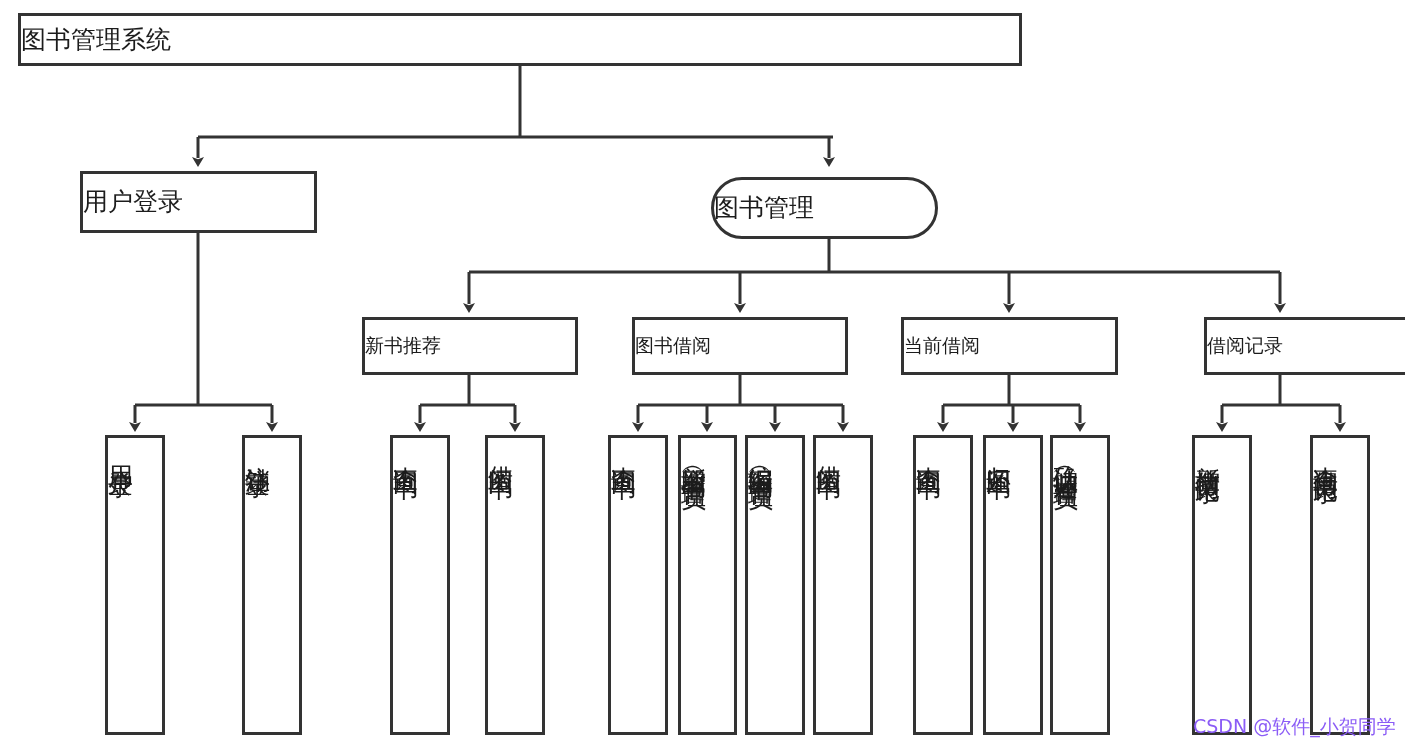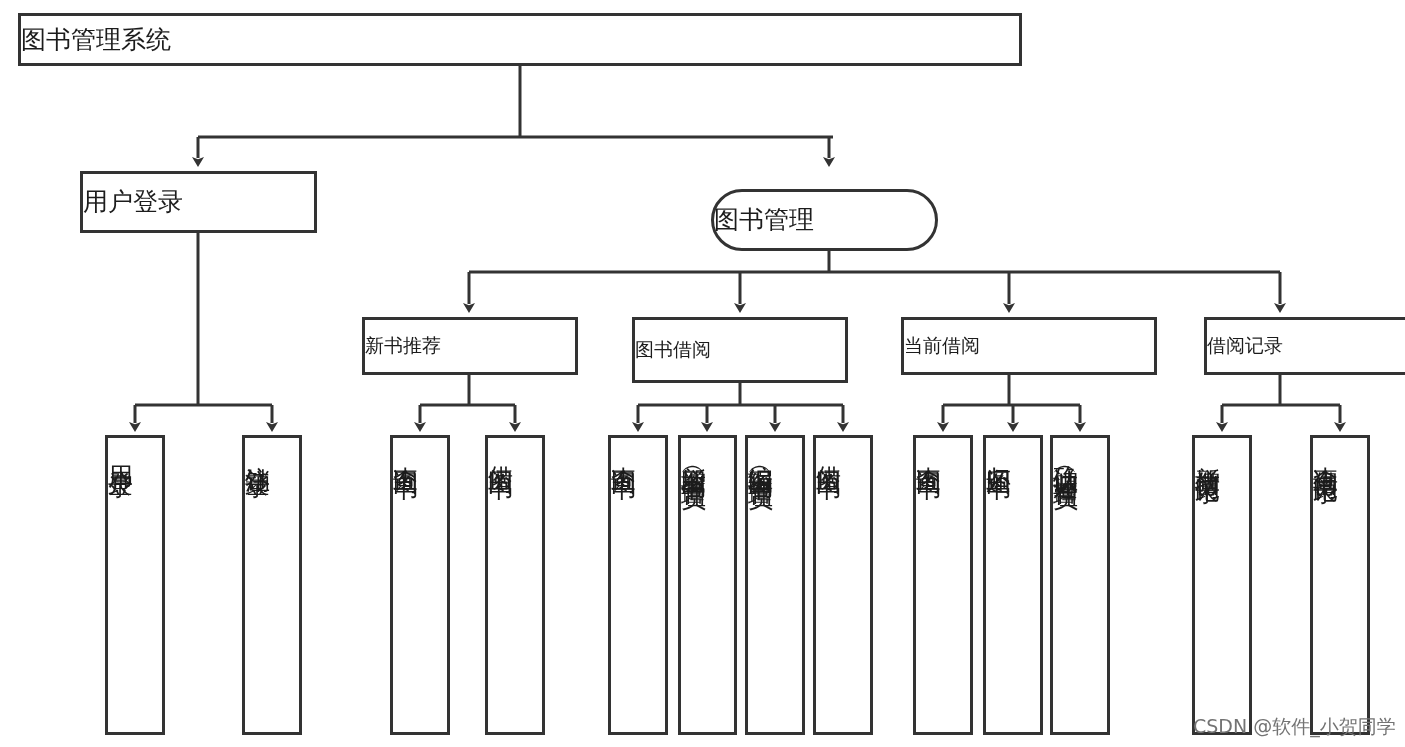--- a/index.html
+++ b/index.html
@@ -62,21 +62,21 @@
     text-orientation: upright;
     letter-spacing: 3px;
     line-height: 1;
     white-space: pre;
   }
   .watermark {
     position: absolute;
     left: 1193px;
     top: 714px;
     font-size: 19px;
-    color: #737373;
+    color: #8b5cf6;
     white-space: nowrap;
     z-index: 5;
     font-family: "DejaVu Sans", "Liberation Sans", sans-serif;
   }
 </style>
 </head>
 <body>
 
 <div id="canvas">
 
@@ -130,31 +130,31 @@
     </g>
   </svg>
 
   <div class="node node-root" style="left:18px; top:13px; width:1004px; height:53px;">
     <span class="label">图书管理系统</span>
   </div>
 
   <div class="node node-l2" style="left:80px; top:171px; width:237px; height:62px;">
     <span class="label">用户登录</span>
   </div>
-  <div class="node node-l2" style="left:711px; top:189px; width:227px; height:62px;border-radius:31px;">
+  <div class="node node-l2" style="left:711px; top:177px; width:227px; height:62px;border-radius:31px;">
     <span class="label">图书管理</span>
   </div>
 
   <div class="node node-l3" style="left:362px; top:317px; width:216px; height:58px;">
     <span class="label">新书推荐</span>
   </div>
-  <div class="node node-l3" style="left:632px; top:317px; width:216px; height:66px;">
+  <div class="node node-l3" style="left:632px; top:317px; width:216px; height:58px;">
     <span class="label">图书借阅</span>
   </div>
-  <div class="node node-l3" style="left:901px; top:317px; width:256px; height:58px;">
+  <div class="node node-l3" style="left:901px; top:317px; width:217px; height:58px;">
     <span class="label">当前借阅</span>
   </div>
   <div class="node node-l3" style="left:1172px; top:317px; width:216px; height:58px;margin-left:32px;">
     <span class="label">借阅记录</span>
   </div>
 
   <div class="node node-leaf" style="left:105px; top:435px; width:60px; height:300px;">
     <span class="label">用户登录</span>
   </div>
   <div class="node node-leaf" style="left:242px; top:435px; width:60px; height:300px;">

